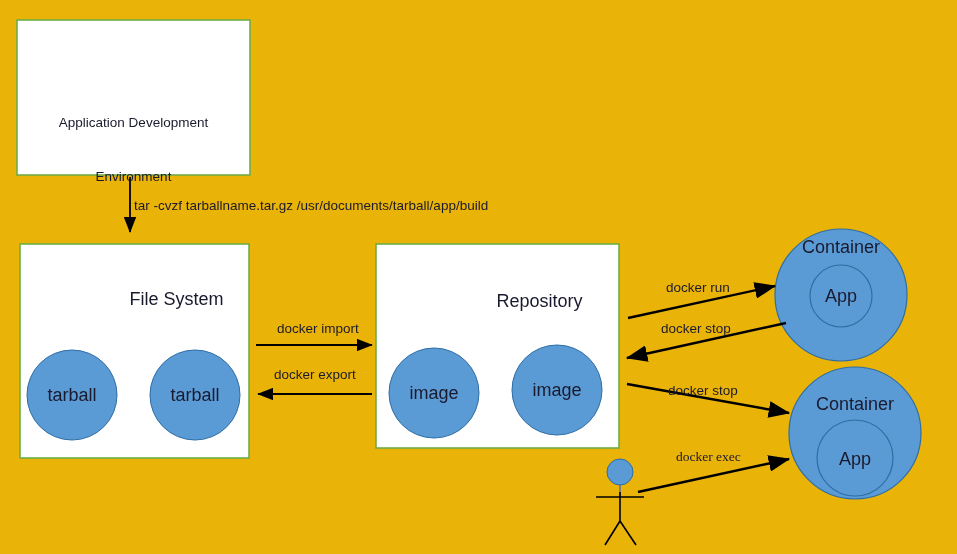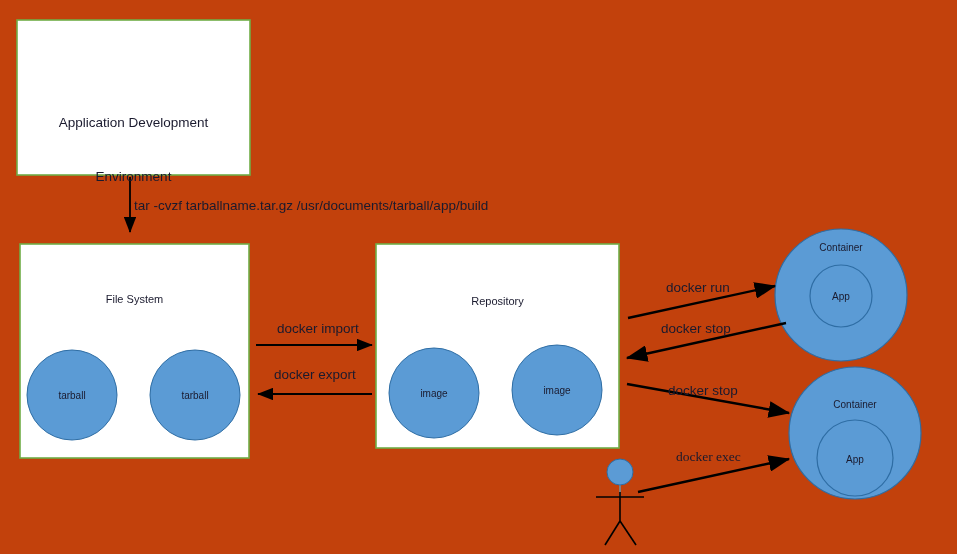--- a/index.html
+++ b/index.html
@@ -8,21 +8,21 @@
     padding: 0;
     background: #ffffff;
   }
   body {
     font-family: "Liberation Sans", sans-serif;
   }
   #canvas {
     position: relative;
     width: 957px;
     height: 554px;
-    background: #c2410c;
+    background: #eab308;
     overflow: hidden;
   }
   #canvas svg.layer {
     position: absolute;
     left: 0;
     top: 0;
     width: 957px;
     height: 554px;
   }
   .box-label,
@@ -33,30 +33,31 @@
     font-family: "Liberation Sans", sans-serif;
     white-space: pre;
     text-align: center;
     pointer-events: none;
   }
   .box-label {
     font-size: 13.5px;
     line-height: 18px;
   }
   .circle-label {
-    font-size: 10px;
+    font-size: 18px;
     line-height: 17px;
   }
   .edge-label {
     font-size: 13.5px;
     line-height: 17px;
     text-align: left;
   }
   .group-title {
-    font-size: 11px;
+    font-size: 18px;
+    padding-left: 42px;
   }
 </style>
 </head>
 <body>
 
 <div id="canvas">
 
   <svg class="layer" viewBox="0 0 957 554" xmlns="http://www.w3.org/2000/svg">
     <defs>
       <marker id="arrowhead" markerWidth="9" markerHeight="7" refX="8.5" refY="3.5" orient="auto" markerUnits="strokeWidth">

